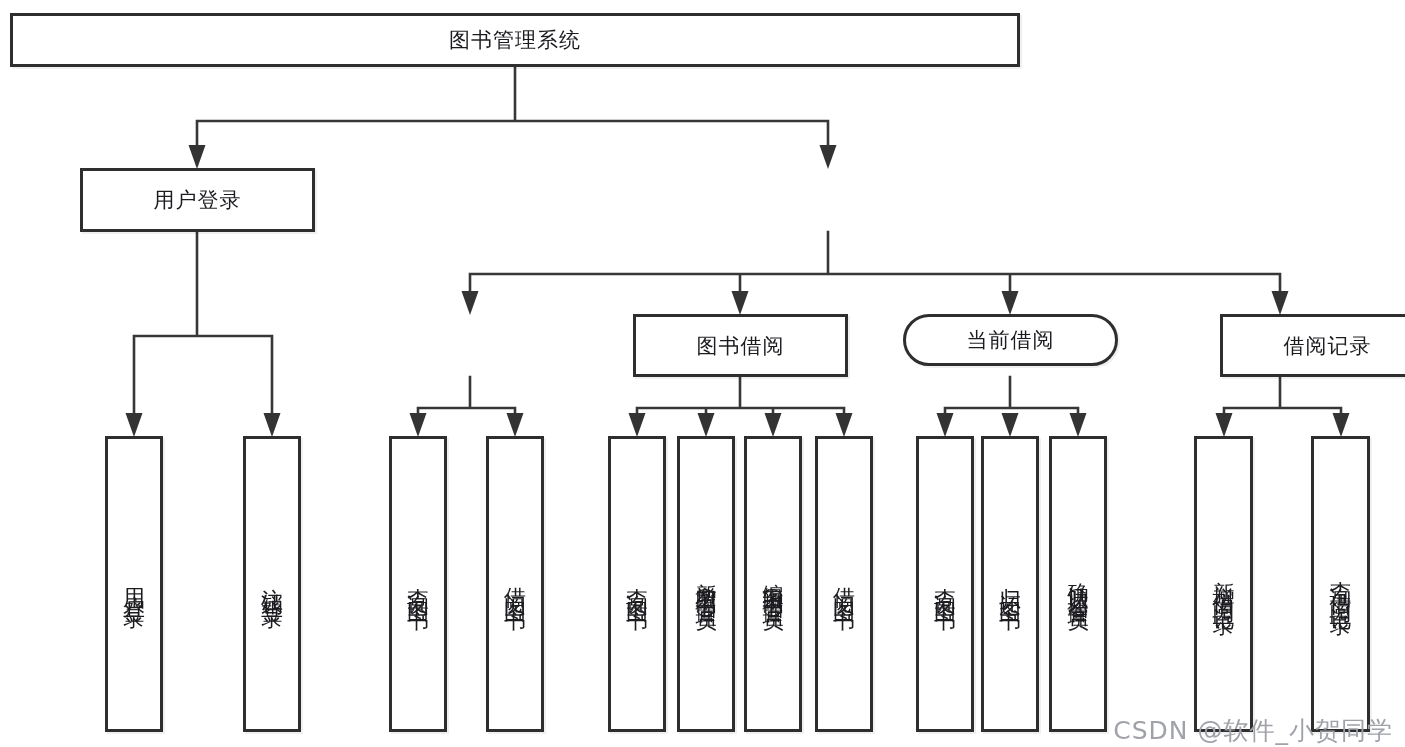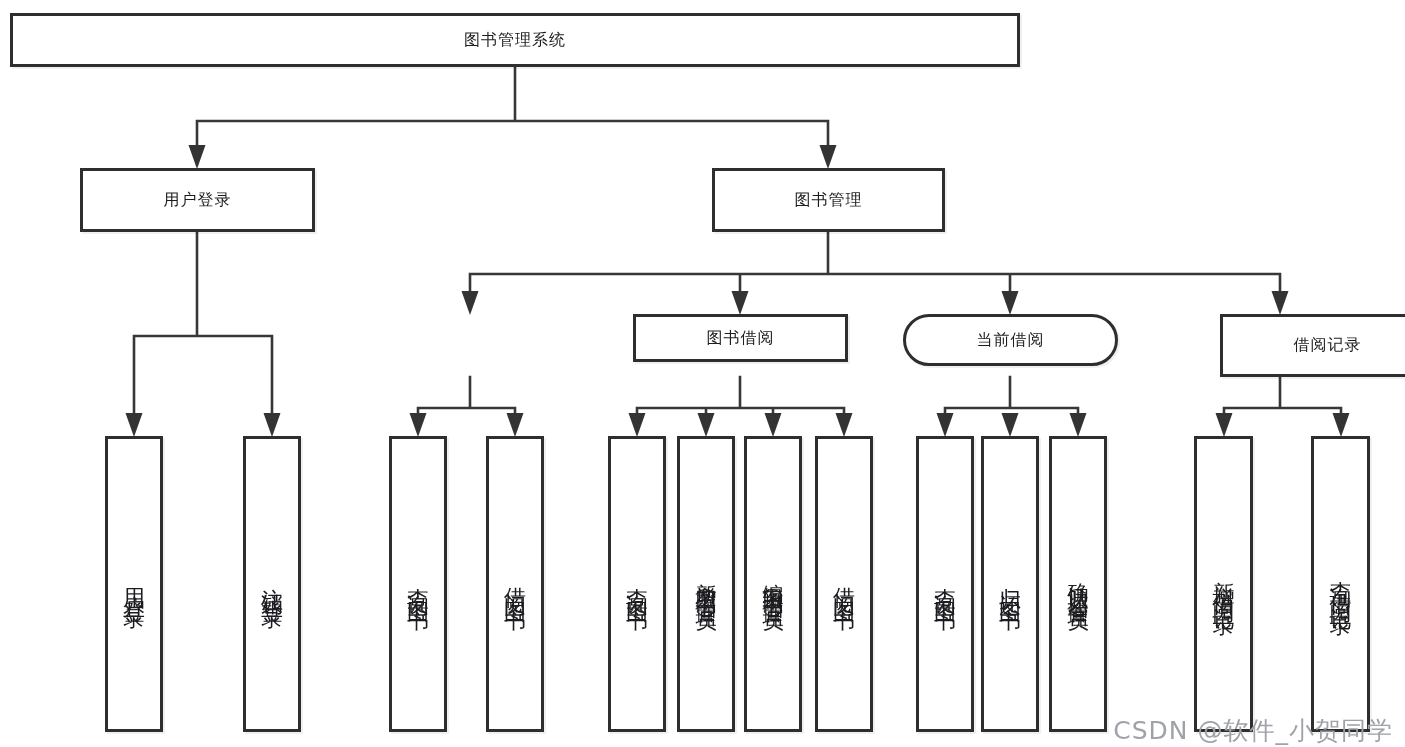--- a/index.html
+++ b/index.html
@@ -34,21 +34,21 @@
   }
   .hbox {
     position: absolute;
     z-index: 2;
     box-sizing: border-box;
     background: #ffffff;
     border: 3px solid #2e2e2e;
     display: flex;
     align-items: center;
     justify-content: center;
-    font-size: 16px;
+    font-size: 21px;
     letter-spacing: 1px;
     color: #1c1c20;
     box-shadow: 2px 2px 0 rgba(0,0,0,0.06);
   }
   .vbox {
     position: absolute;
     z-index: 2;
     box-sizing: border-box;
     background: #ffffff;
     border: 3px solid #2e2e2e;
@@ -124,23 +124,22 @@
     <g>
       <path d="M1280,377 V408 M1224,408 H1341 M1224,408 V414 M1341,408 V414"></path>
       <polygon points="1215.5,413 1232.5,413 1224,437"></polygon>
       <polygon points="1332.5,413 1349.5,413 1341,437"></polygon>
     </g>
   </svg>
 
   <div class="hbox" style="left:10px; top:13px; width:1010px; height:54px;">图书管理系统</div>
 
   <div class="hbox" style="left:80px; top:168px; width:235px; height:64px;">用户登录</div>
-  <div class="hbox" style="left:712px; top:168px; width:233px; height:64px;">图书管理</div>
 
-  <div class="hbox" style="left:633px; top:314px; width:215px; height:48px;">图书借阅</div>
+  <div class="hbox" style="left:633px; top:314px; width:215px; height:63px;">图书借阅</div>
   <div class="hbox" style="left:903px; top:314px; width:215px; height:52px;border-radius:26px;">当前借阅</div>
   <div class="hbox" style="left:1172px; top:314px; width:215px; height:63px;margin-left:48px;">借阅记录</div>
 
   <div class="vbox" style="left:105px;">用户登录</div>
   <div class="vbox" style="left:243px;">注销登录</div>
 
   <div class="vbox" style="left:389px;">查询图书</div>
   <div class="vbox" style="left:486px;">借阅图书</div>
 
   <div class="vbox" style="left:608px;">查询图书</div>

